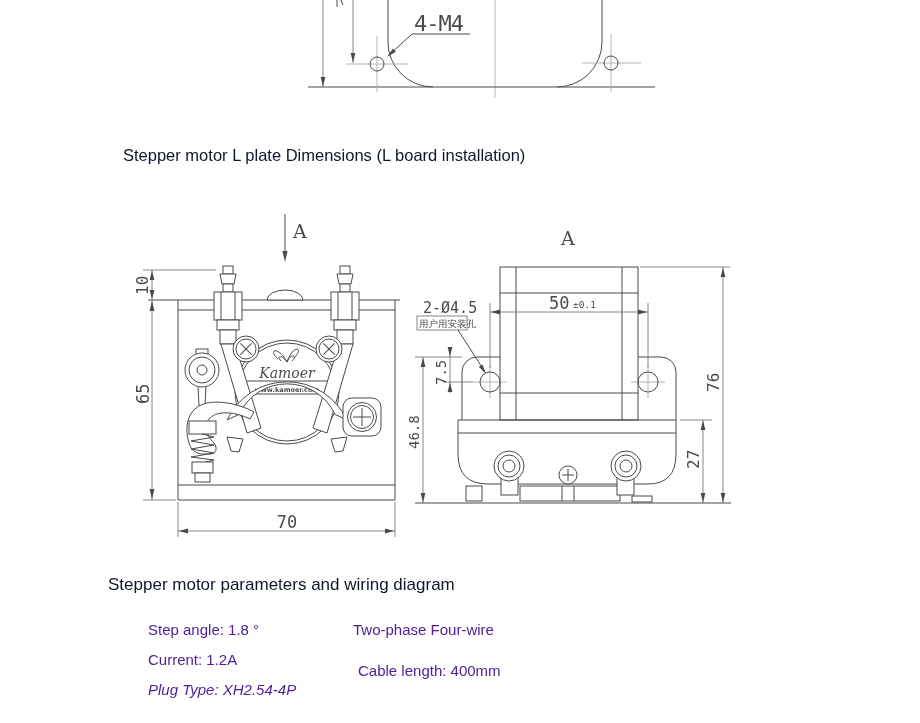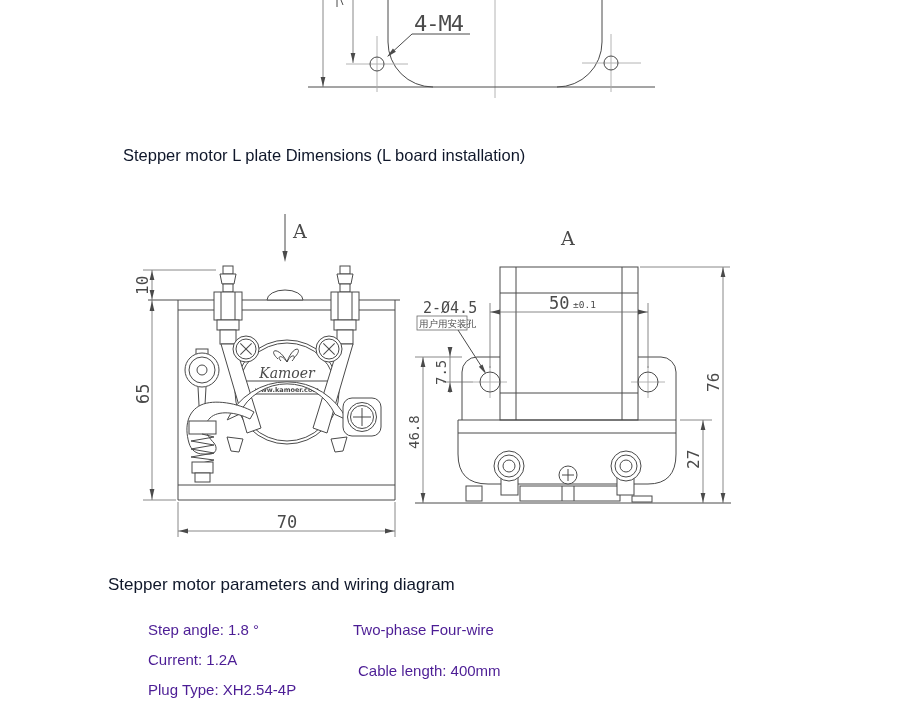--- a/index.html
+++ b/index.html
@@ -307,14 +307,14 @@
   </g>
 </svg>
 
 <div class="abs heading" style="left:108px;top:575px;font-size:17px;">Stepper motor parameters and wiring diagram</div>
 
 <div>
   <div class="abs param" style="left:148px;top:621px;">Step angle: 1.8 °</div>
   <div class="abs param" style="left:353px;top:621px;">Two-phase Four-wire</div>
   <div class="abs param" style="left:148px;top:651px;">Current: 1.2A</div>
   <div class="abs param" style="left:358px;top:662px;">Cable length: 400mm</div>
-  <div class="abs param" style="left:148px;top:681px;">Plug Type: XH2.54-4P</div>
+  <div class="abs param" style="left:148px;top:681px;font-style:italic;">Plug Type: XH2.54-4P</div>
 </div>
 
 </body></html>

